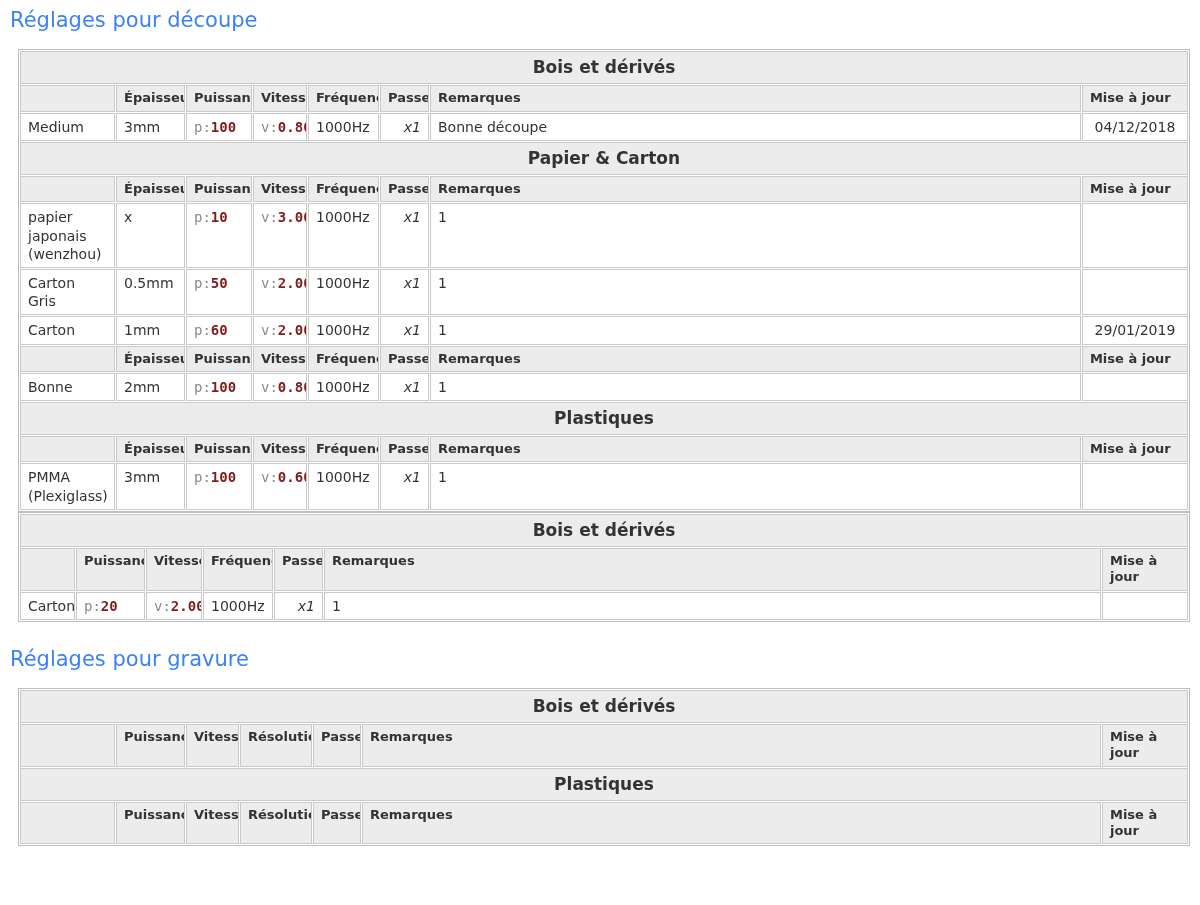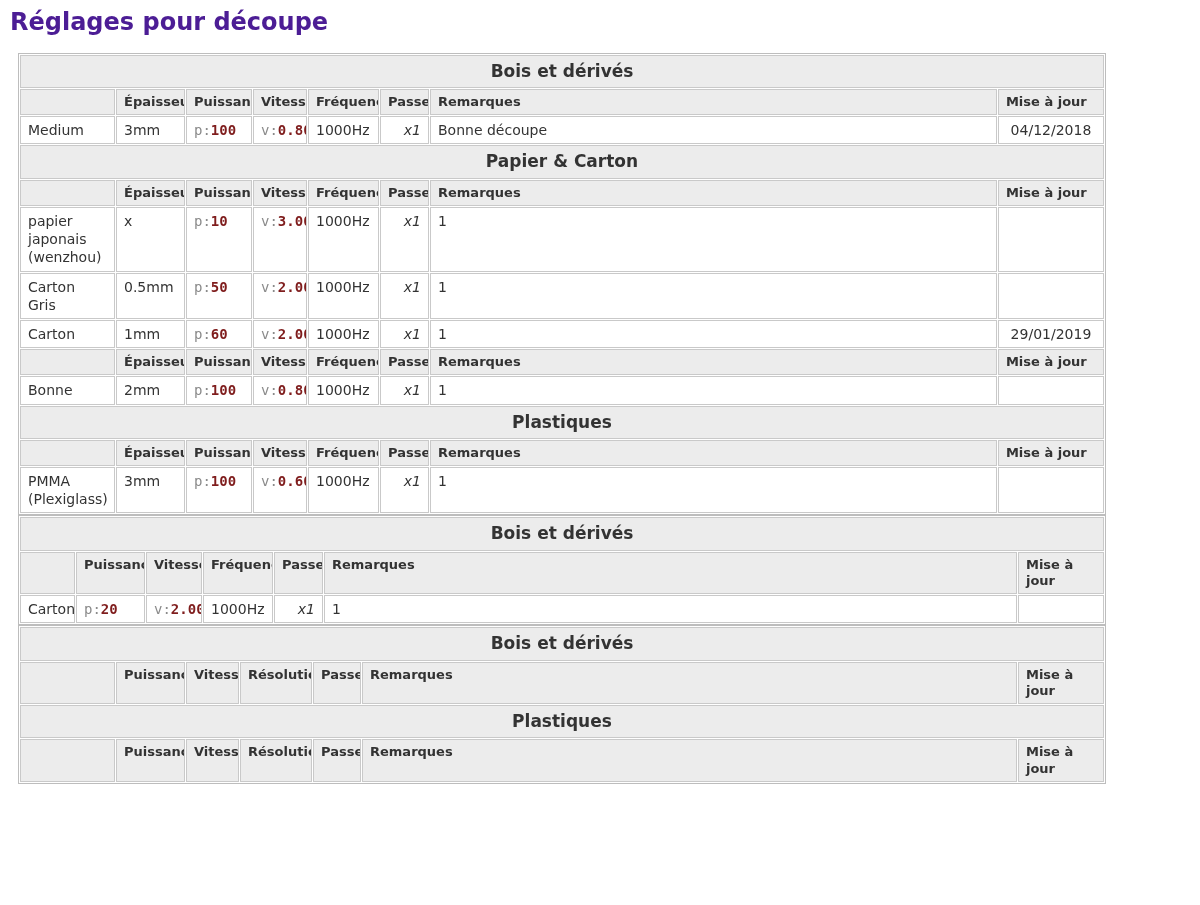--- a/index.html
+++ b/index.html
@@ -11,33 +11,33 @@
     width: 1200px;
     height: 905px;
     overflow: hidden;
     font-family: "DejaVu Sans", "Liberation Sans", sans-serif;
     color: #333333;
   }
   .content {
     padding: 8px 10px 0 10px;
   }
   h2.section-title {
-    font-size: 24px;
-    font-weight: bold;
-    color: #4c1d95;
+    font-size: 21px;
+    font-weight: normal;
+    color: #3b82f6;
     margin: 0 0 16px 0;
     line-height: 1.2;
   }
   h2.section-title + table { margin-bottom: 0; }
   section.block { margin-bottom: 0; }
   section.block + section.block h2.section-title { margin-top: 25px; }
 
   table.settings {
     table-layout: fixed;
-    width: 1088px;
+    width: 1172px;
     margin-left: 8px;
     border-collapse: separate;
     border-spacing: 1px;
     border: 1px solid #bdbdbd;
     background: #ffffff;
   }
   table.settings th, table.settings td {
     border: 1px solid #c9c9c9;
     vertical-align: top;
     overflow: hidden;
@@ -241,20 +241,21 @@
             <td class="c-vitesse mono"><span class="mono-prefix">v:</span><span class="mono-value">2.00</span></td>
             <td class="c-frequence">1000Hz</td>
             <td class="c-passes">x1</td>
             <td class="c-remarques">1</td>
             <td class="c-maj"></td>
           </tr>
         </tbody>
       </table>
     </section>
     <section class="block">
+      <h2 class="section-title">Réglages pour gravure</h2>
       <table class="settings">
         <colgroup>
           <col style="width: 95px;">
           <col style="width: 69px;">
           <col style="width: 53px;">
           <col style="width: 72px;">
           <col style="width: 48px;">
           <col>
           <col style="width: 86px;">
         </colgroup>

